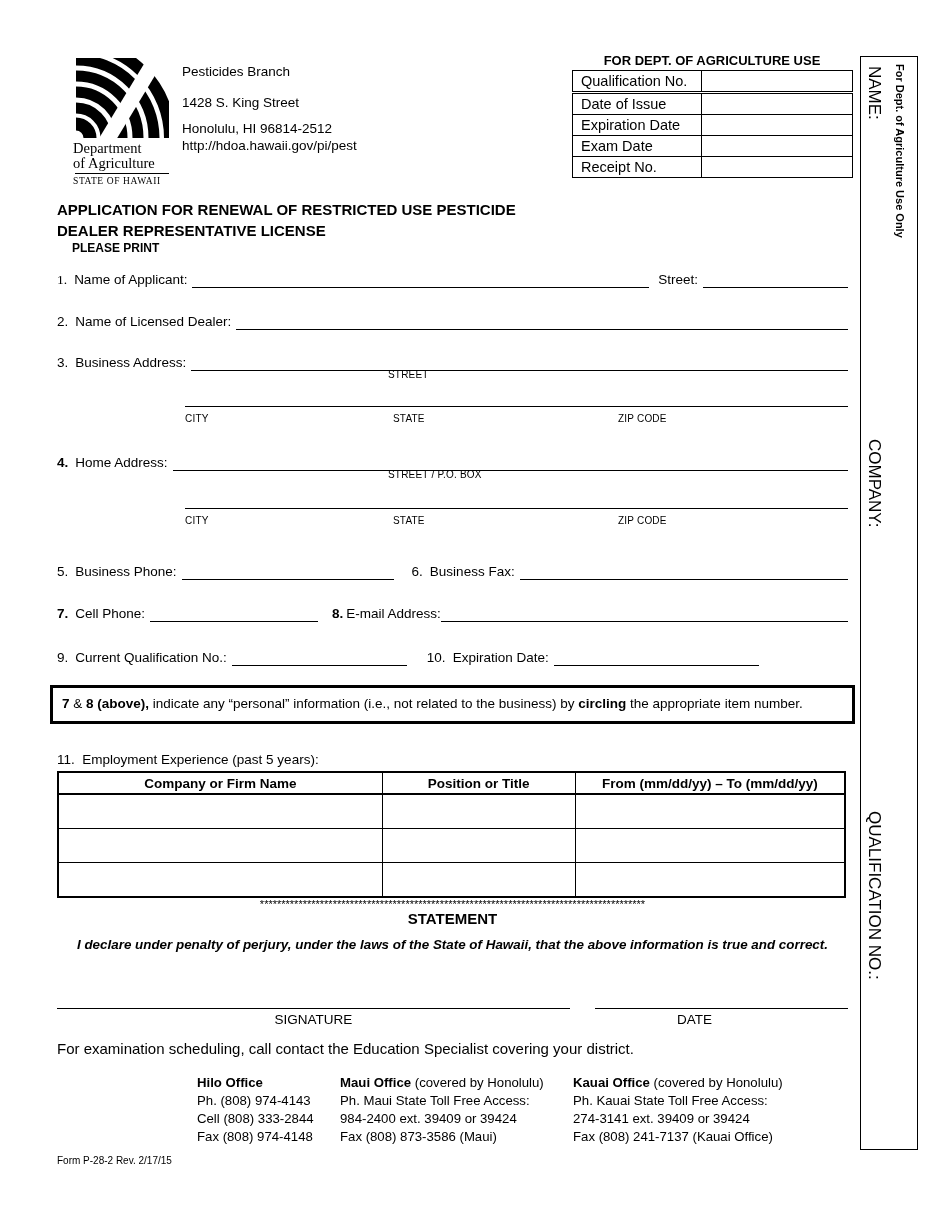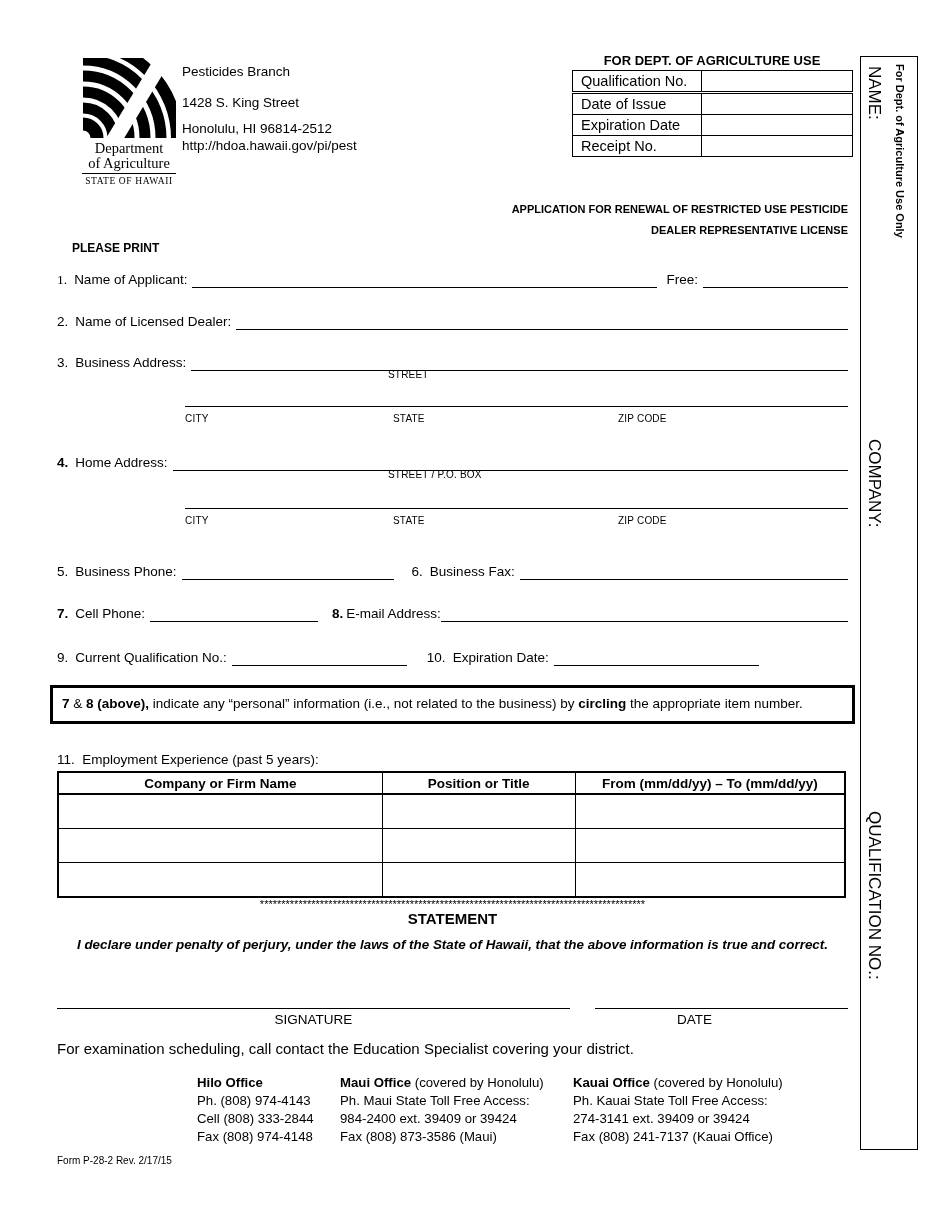--- a/index.html
+++ b/index.html
@@ -1,20 +1,20 @@
 <!DOCTYPE html>
 <html><head>
 <meta charset="utf-8">
 <style>
   html,body{margin:0;padding:0;background:#fff;}
   .page{position:relative;width:950px;height:1230px;background:#fff;color:#000;
         font-family:"Liberation Sans",sans-serif;overflow:hidden;}
 
   
-  .logo{position:absolute;left:80px;top:58px;width:98px;text-align:center;}
+  .logo{position:absolute;left:73px;top:58px;width:98px;}
   .logo svg{display:block;margin:0 auto;}
   .logo .dept{font-family:"Liberation Serif",serif;font-size:14.5px;line-height:15px;margin-top:3px;}
   .logo .rule{border-top:1.5px solid #000;margin:2px 2px 2px 2px;}
   .logo .state{font-family:"Liberation Serif",serif;font-size:9.5px;letter-spacing:0.6px;}
 
   .branch-line{position:absolute;left:182px;font-size:13.5px;}
   .b0{top:64px;} .b1{top:95px;} .b2{top:121px;} .b3{top:138px;}
 
   .deptuse-head{position:absolute;left:572px;top:53px;width:280px;text-align:center;
                 font-weight:bold;font-size:13px;}
@@ -25,22 +25,22 @@
 
   
   .strip{position:absolute;left:860px;top:56px;width:56px;height:1092px;border:1px solid #000;}
   .vtext{position:absolute;writing-mode:vertical-rl;white-space:nowrap;}
   .v-deptonly{left:33px;top:7px;font-size:11px;font-weight:bold;}
   .v-name{left:3px;top:9px;font-size:17px;}
   .v-company{left:3px;top:382px;font-size:17px;}
   .v-qual{left:3px;top:754px;font-size:17px;}
 
   
-  .title{position:absolute;left:57px;top:199px;width:791px;text-align:right;
-         font-weight:bold;font-size:11px;line-height:21px;}
+  .title{position:absolute;left:57px;top:199px;width:791px;text-align:left;
+         font-weight:bold;font-size:15px;line-height:21px;}
   .please{position:absolute;left:72px;top:241px;font-weight:bold;font-size:12px;}
 
   
   .row{position:absolute;left:57px;width:791px;display:flex;align-items:flex-end;
        font-size:13.5px;line-height:17px;white-space:nowrap;}
   .no{margin-right:7px;}
   .no-serif{font-family:"Liberation Serif",serif;}
   .no-bold{font-weight:bold;}
   .lab{margin-right:5px;}
   .bl{border-bottom:1px solid #000;height:16px;}
@@ -129,20 +129,24 @@
         </tr>
     <tr>
           <td class="lbl">Date of Issue</td>
           <td></td>
         </tr>
     <tr>
           <td class="lbl">Expiration Date</td>
           <td></td>
         </tr>
     <tr>
+          <td class="lbl">Exam Date</td>
+          <td></td>
+        </tr>
+    <tr>
           <td class="lbl">Receipt No.</td>
           <td></td>
         </tr>
   </tbody>
     </table>
 
   <div class="strip">
     <div class="vtext v-deptonly">For Dept. of Agriculture Use Only</div>
     <div class="vtext v-name">NAME:</div>
     <div class="vtext v-company">COMPANY:</div>
@@ -152,21 +156,21 @@
   <div class="title">
     <div>APPLICATION FOR RENEWAL OF RESTRICTED USE PESTICIDE</div>
     <div>DEALER REPRESENTATIVE LICENSE</div>
   </div>
   <div class="please">PLEASE PRINT</div>
 
   <div class="row r1">
     <span class="no no-serif">1.</span>
     <span class="lab">Name of Applicant:</span>
     <span class="bl grow"></span>
-    <span class="lab" style="margin-left:9px;">Free:</span>
+    <span class="lab" style="margin-left:9px;">Street:</span>
     <span class="bl" style="width:145px;"></span>
   </div>
 
   <div class="row r2">
     <span class="no">2.</span>
     <span class="lab">Name of Licensed Dealer:</span>
     <span class="bl grow"></span>
   </div>
 
   <div class="row r3">

